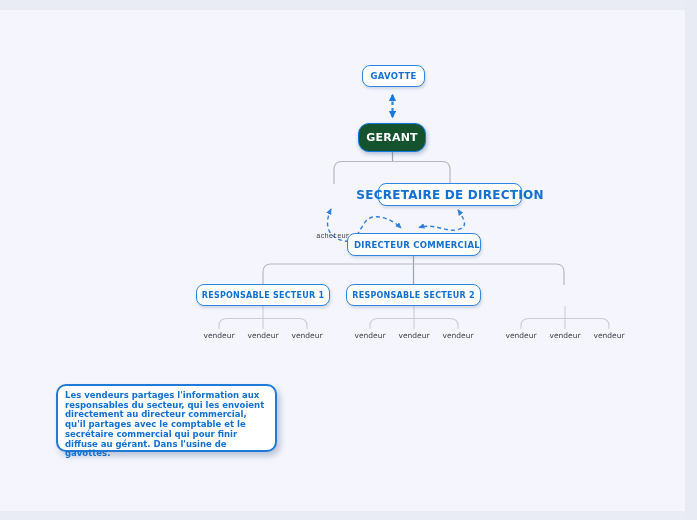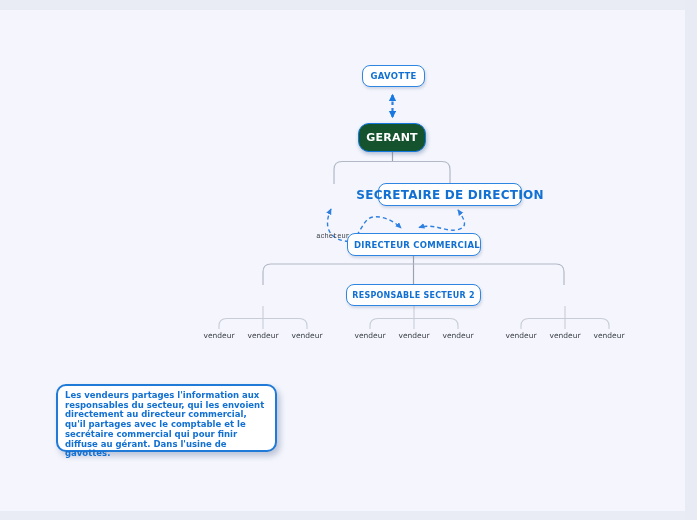--- a/index.html
+++ b/index.html
@@ -95,20 +95,23 @@
 
 
   <div class="node" style="left:378px;top:183px;width:144px;height:23px;font-size:12px;">
     <span>SECRETAIRE DE DIRECTION</span>
   </div>
 
   <div class="node" style="left:347px;top:233px;width:134px;height:23px;font-size:8.5px;justify-content:flex-end;">
     <span>DIRECTEUR COMMERCIAL</span>
   </div>
 
+  <div class="node" style="left:196px;top:284px;width:134px;height:22px;font-size:8px;">
+    <span>RESPONSABLE SECTEUR 1</span>
+  </div>
 
   <div class="node" style="left:346px;top:284px;width:135px;height:22px;font-size:8px;">
     <span>RESPONSABLE SECTEUR 2</span>
   </div>
 
 
   <span class="leaf-label" style="left:195px;top:331px;width:48px;">vendeur</span>
   <span class="leaf-label" style="left:239px;top:331px;width:48px;">vendeur</span>
   <span class="leaf-label" style="left:283px;top:331px;width:48px;">vendeur</span>
   <span class="leaf-label" style="left:346px;top:331px;width:48px;">vendeur</span>

